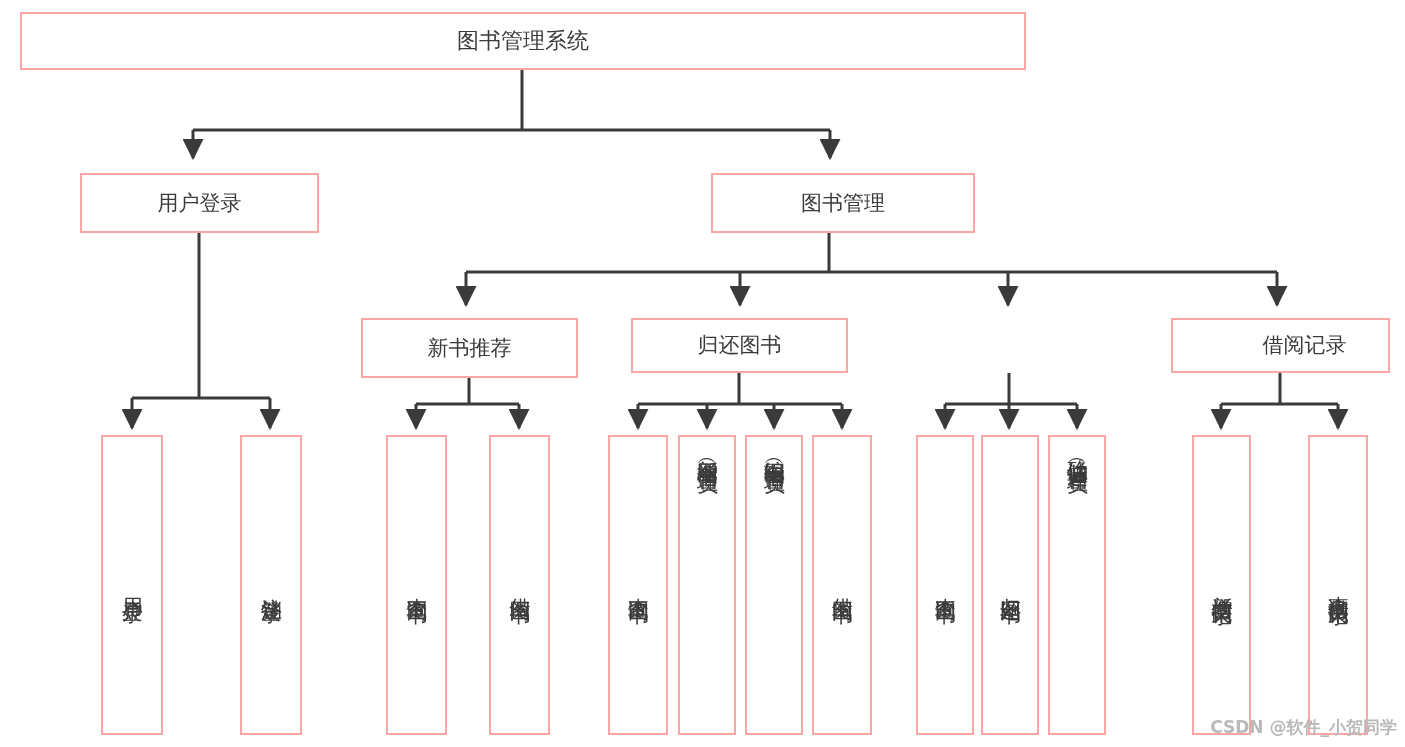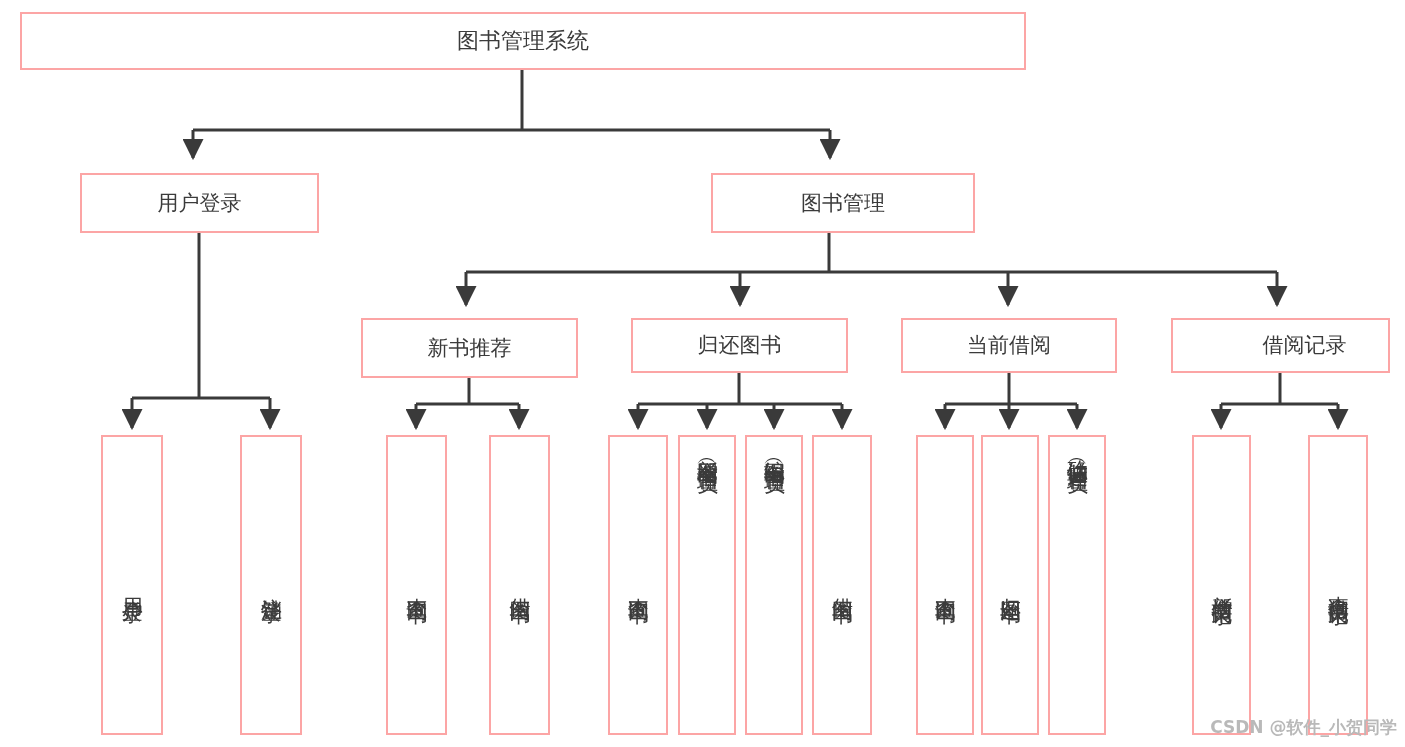--- a/index.html
+++ b/index.html
@@ -149,23 +149,20 @@
   </div>
 
   <div class="node horizontal" style="left:361px; top:318px; width:217px; height:60px;">
     <span class="label">新书推荐</span>
   </div>
 
   <div class="node horizontal" style="left:631px; top:318px; width:217px; height:55px;">
     <span class="label">归还图书</span>
   </div>
 
-  <div class="node horizontal" style="left:901px; top:318px; width:216px; height:55px;">
-    <span class="label">当前借阅</span>
-  </div>
 
   <div class="node horizontal" style="left:1171px; top:318px; width:219px; height:55px;padding-left:48px;">
     <span class="label">借阅记录</span>
   </div>
 
   <div class="node vertical center-text" style="left:101px; top:435px; width:62px; height:300px;">
     <span class="label">用户登录</span>
   </div>
 
   <div class="node vertical center-text" style="left:240px; top:435px; width:62px; height:300px;">

